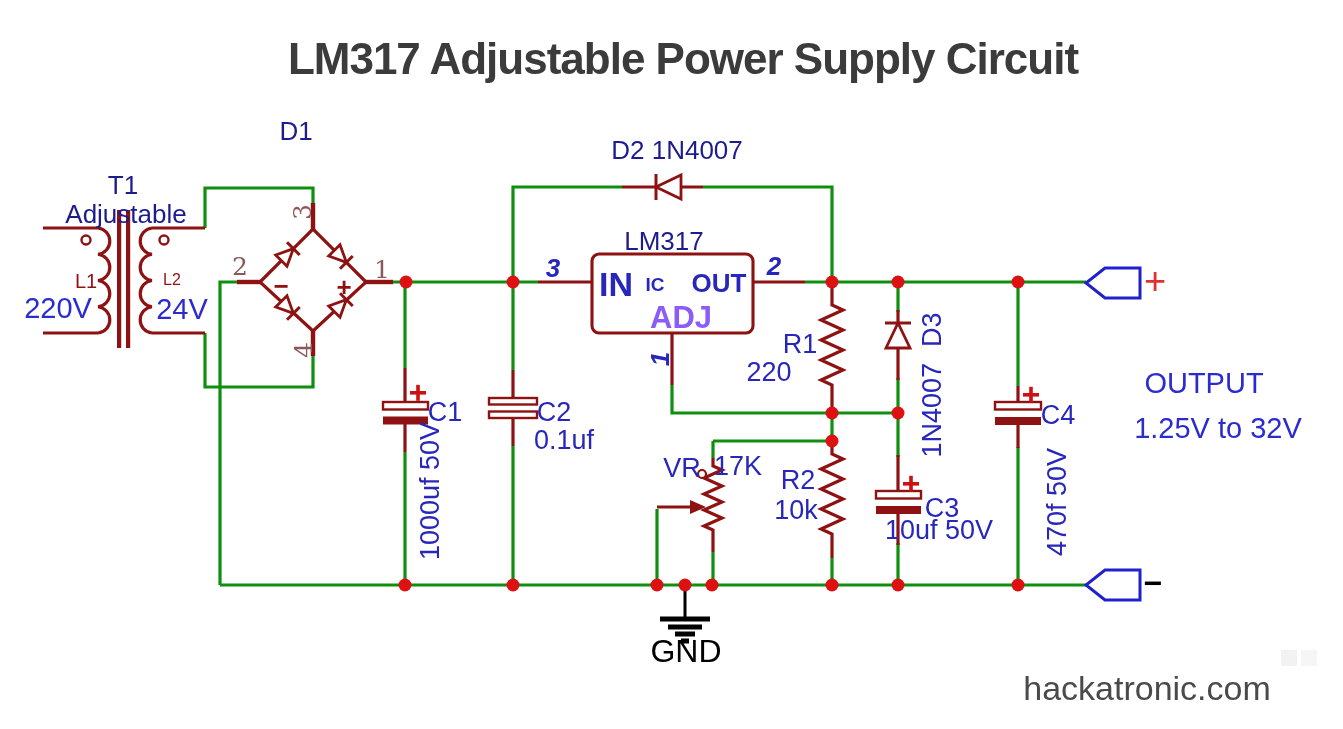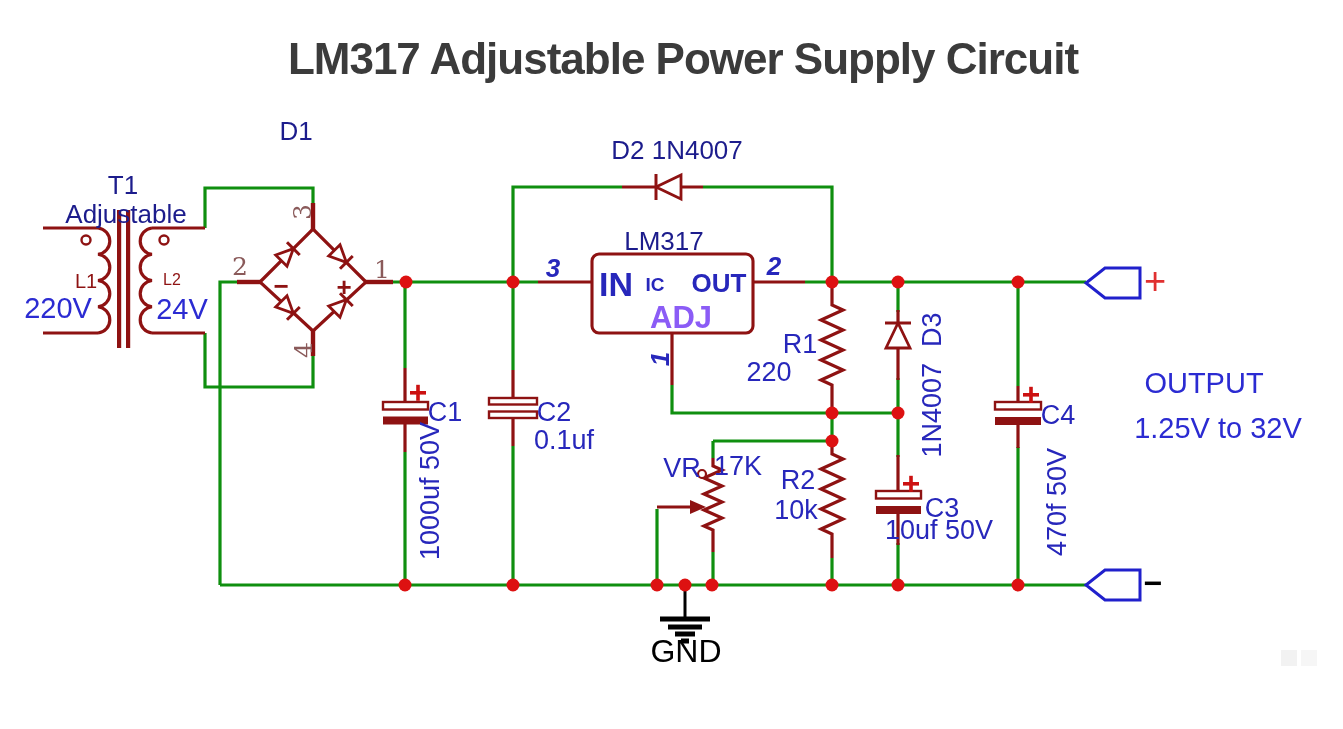--- a/index.html
+++ b/index.html
@@ -264,15 +264,16 @@
   <div class="lbl ctr blue" style="left:1058px;top:415px">C4</div>
   <div class="lbl rot blue" style="left:1057px;top:502px">470f  50V</div>
 
   <div class="lbl ctr serif" style="left:686px;top:651px;font-size:32px;color:#000">GND</div>
 
   <div class="lbl ctr bright" style="left:1204px;top:383px">OUTPUT</div>
   <div class="lbl ctr bright" style="left:1218px;top:428px">1.25V to 32V</div>
   <div class="lbl ctr" style="left:1155px;top:281px;font-size:38px;color:#e03030">+</div>
   <div class="lbl ctr" style="left:1153px;top:583px;font-size:32px;font-weight:bold;color:#000">−</div>
 
+  <div class="lbl ctr wm" style="left:1147px;top:688px">hackatronic.com</div>
   <div class="faint" style="left:1281px;top:650px;background:#f2f2f2"></div>
   <div class="faint" style="left:1301px;top:650px;background:#f6f6f6"></div>
 </div>
 
 </body></html>

